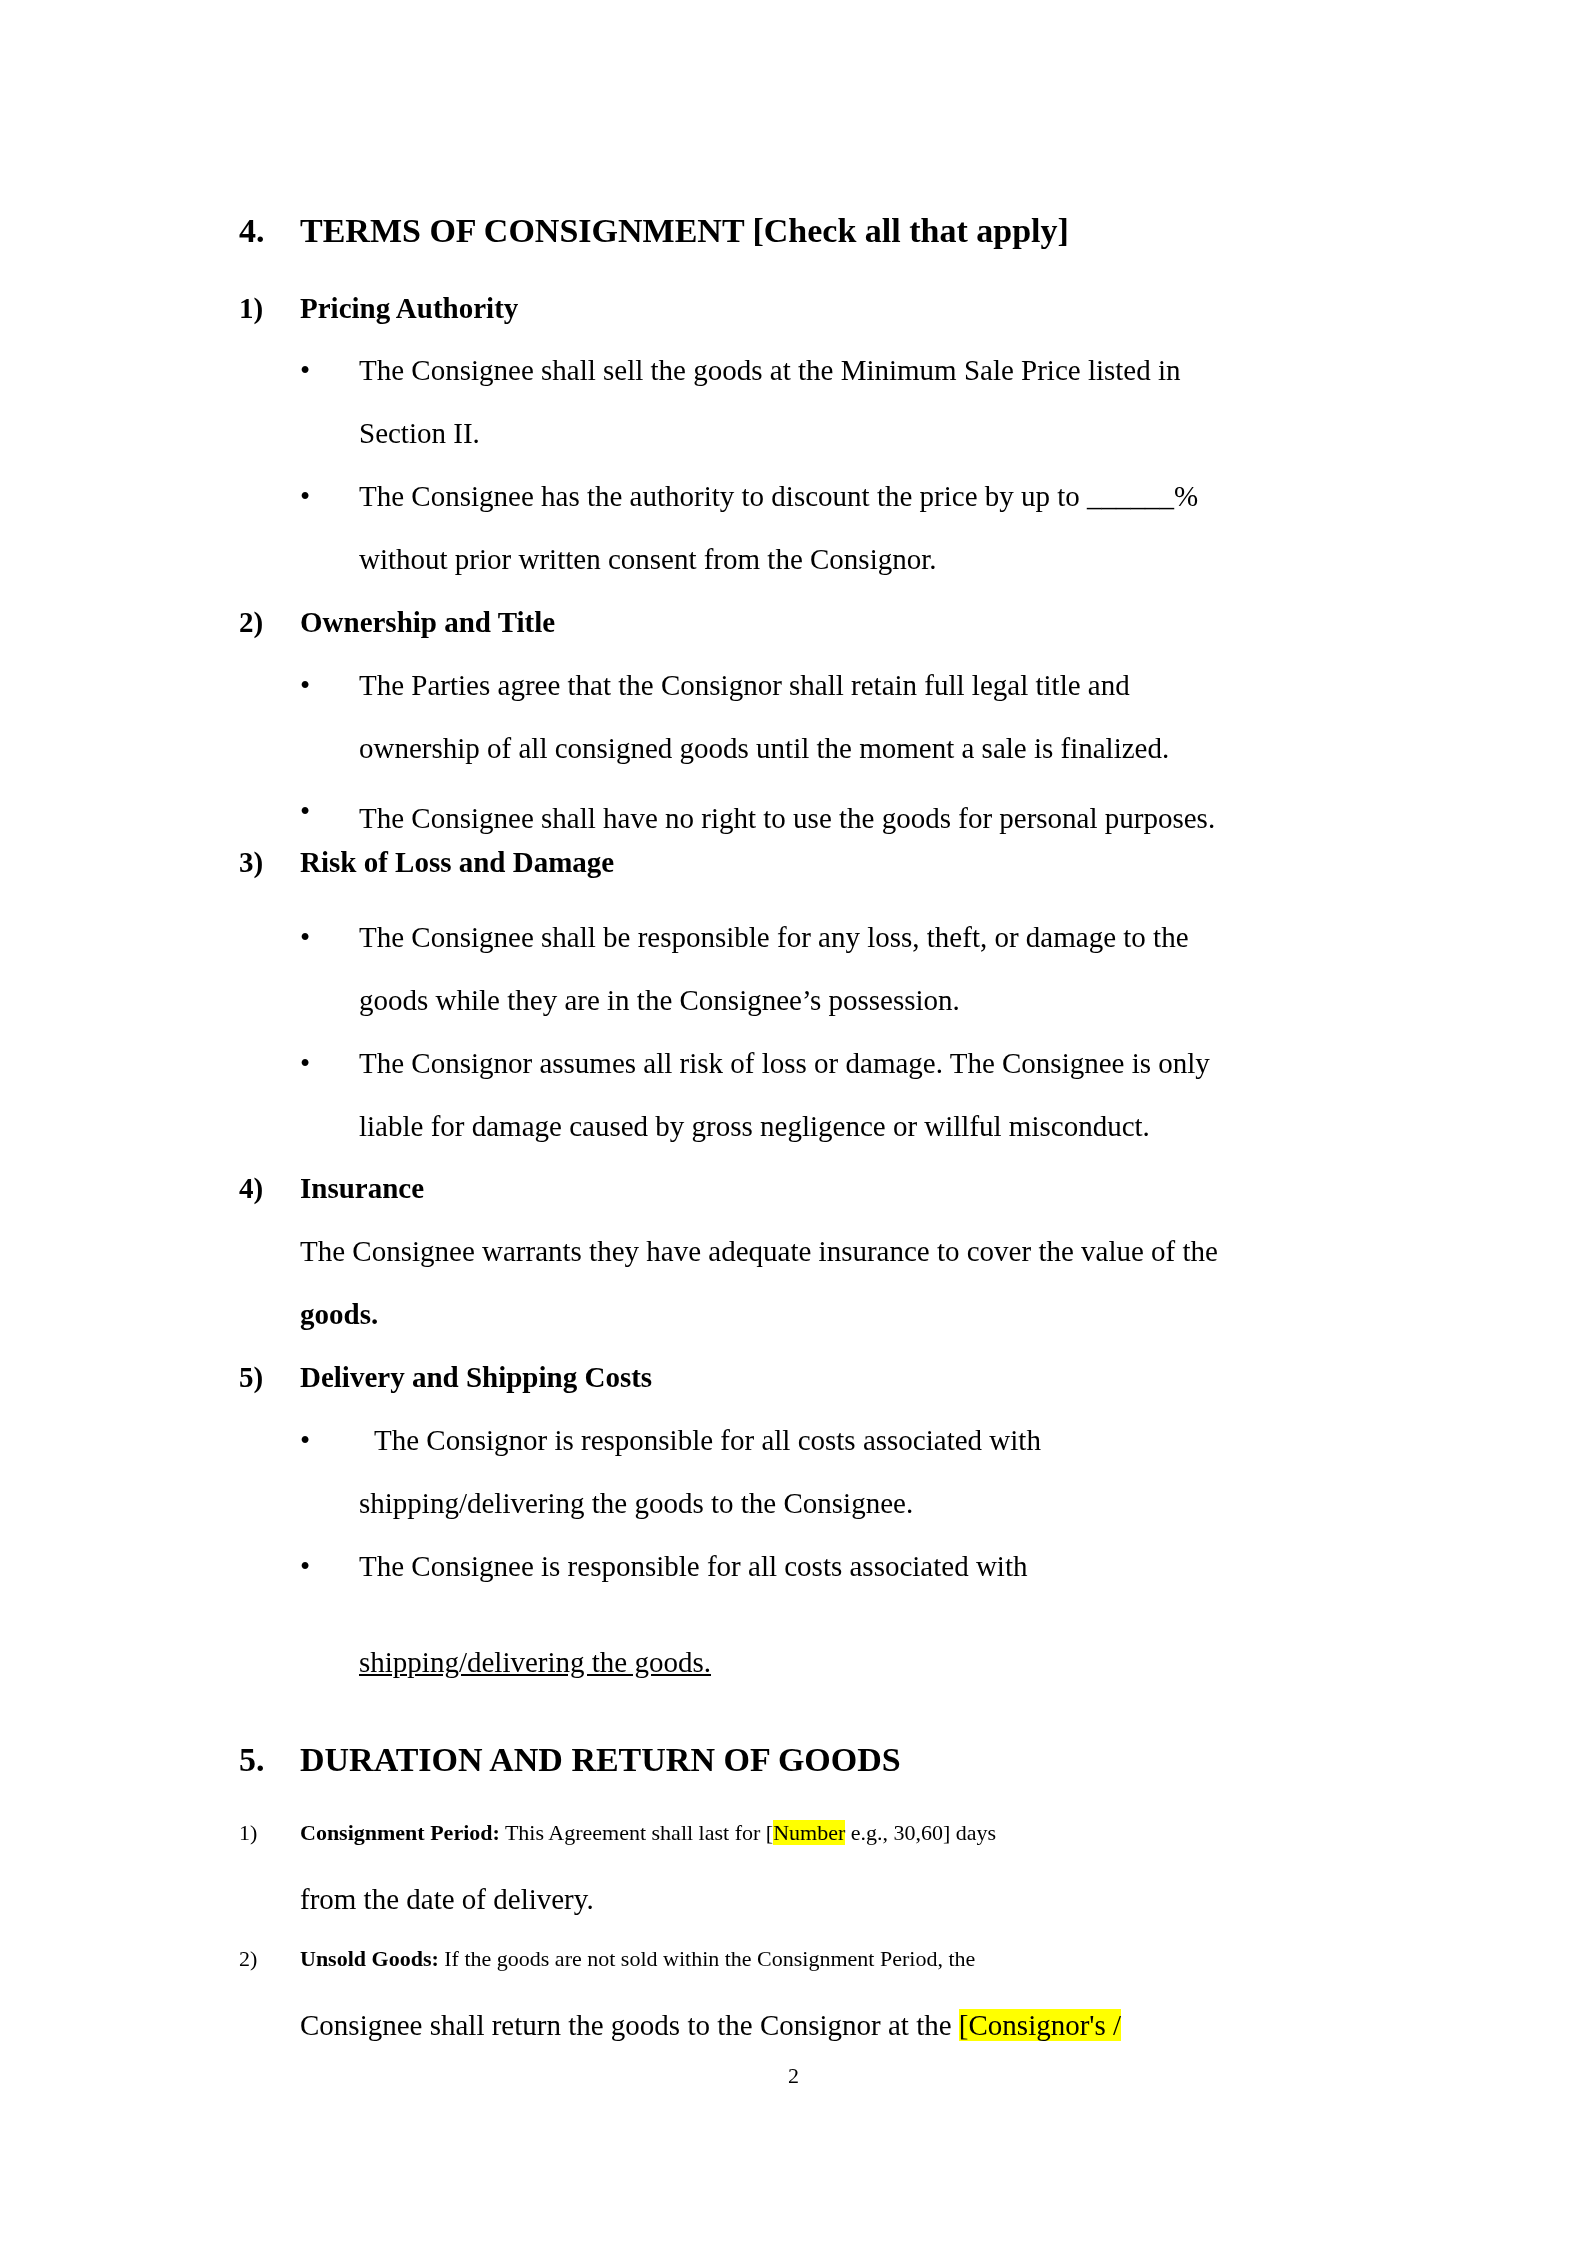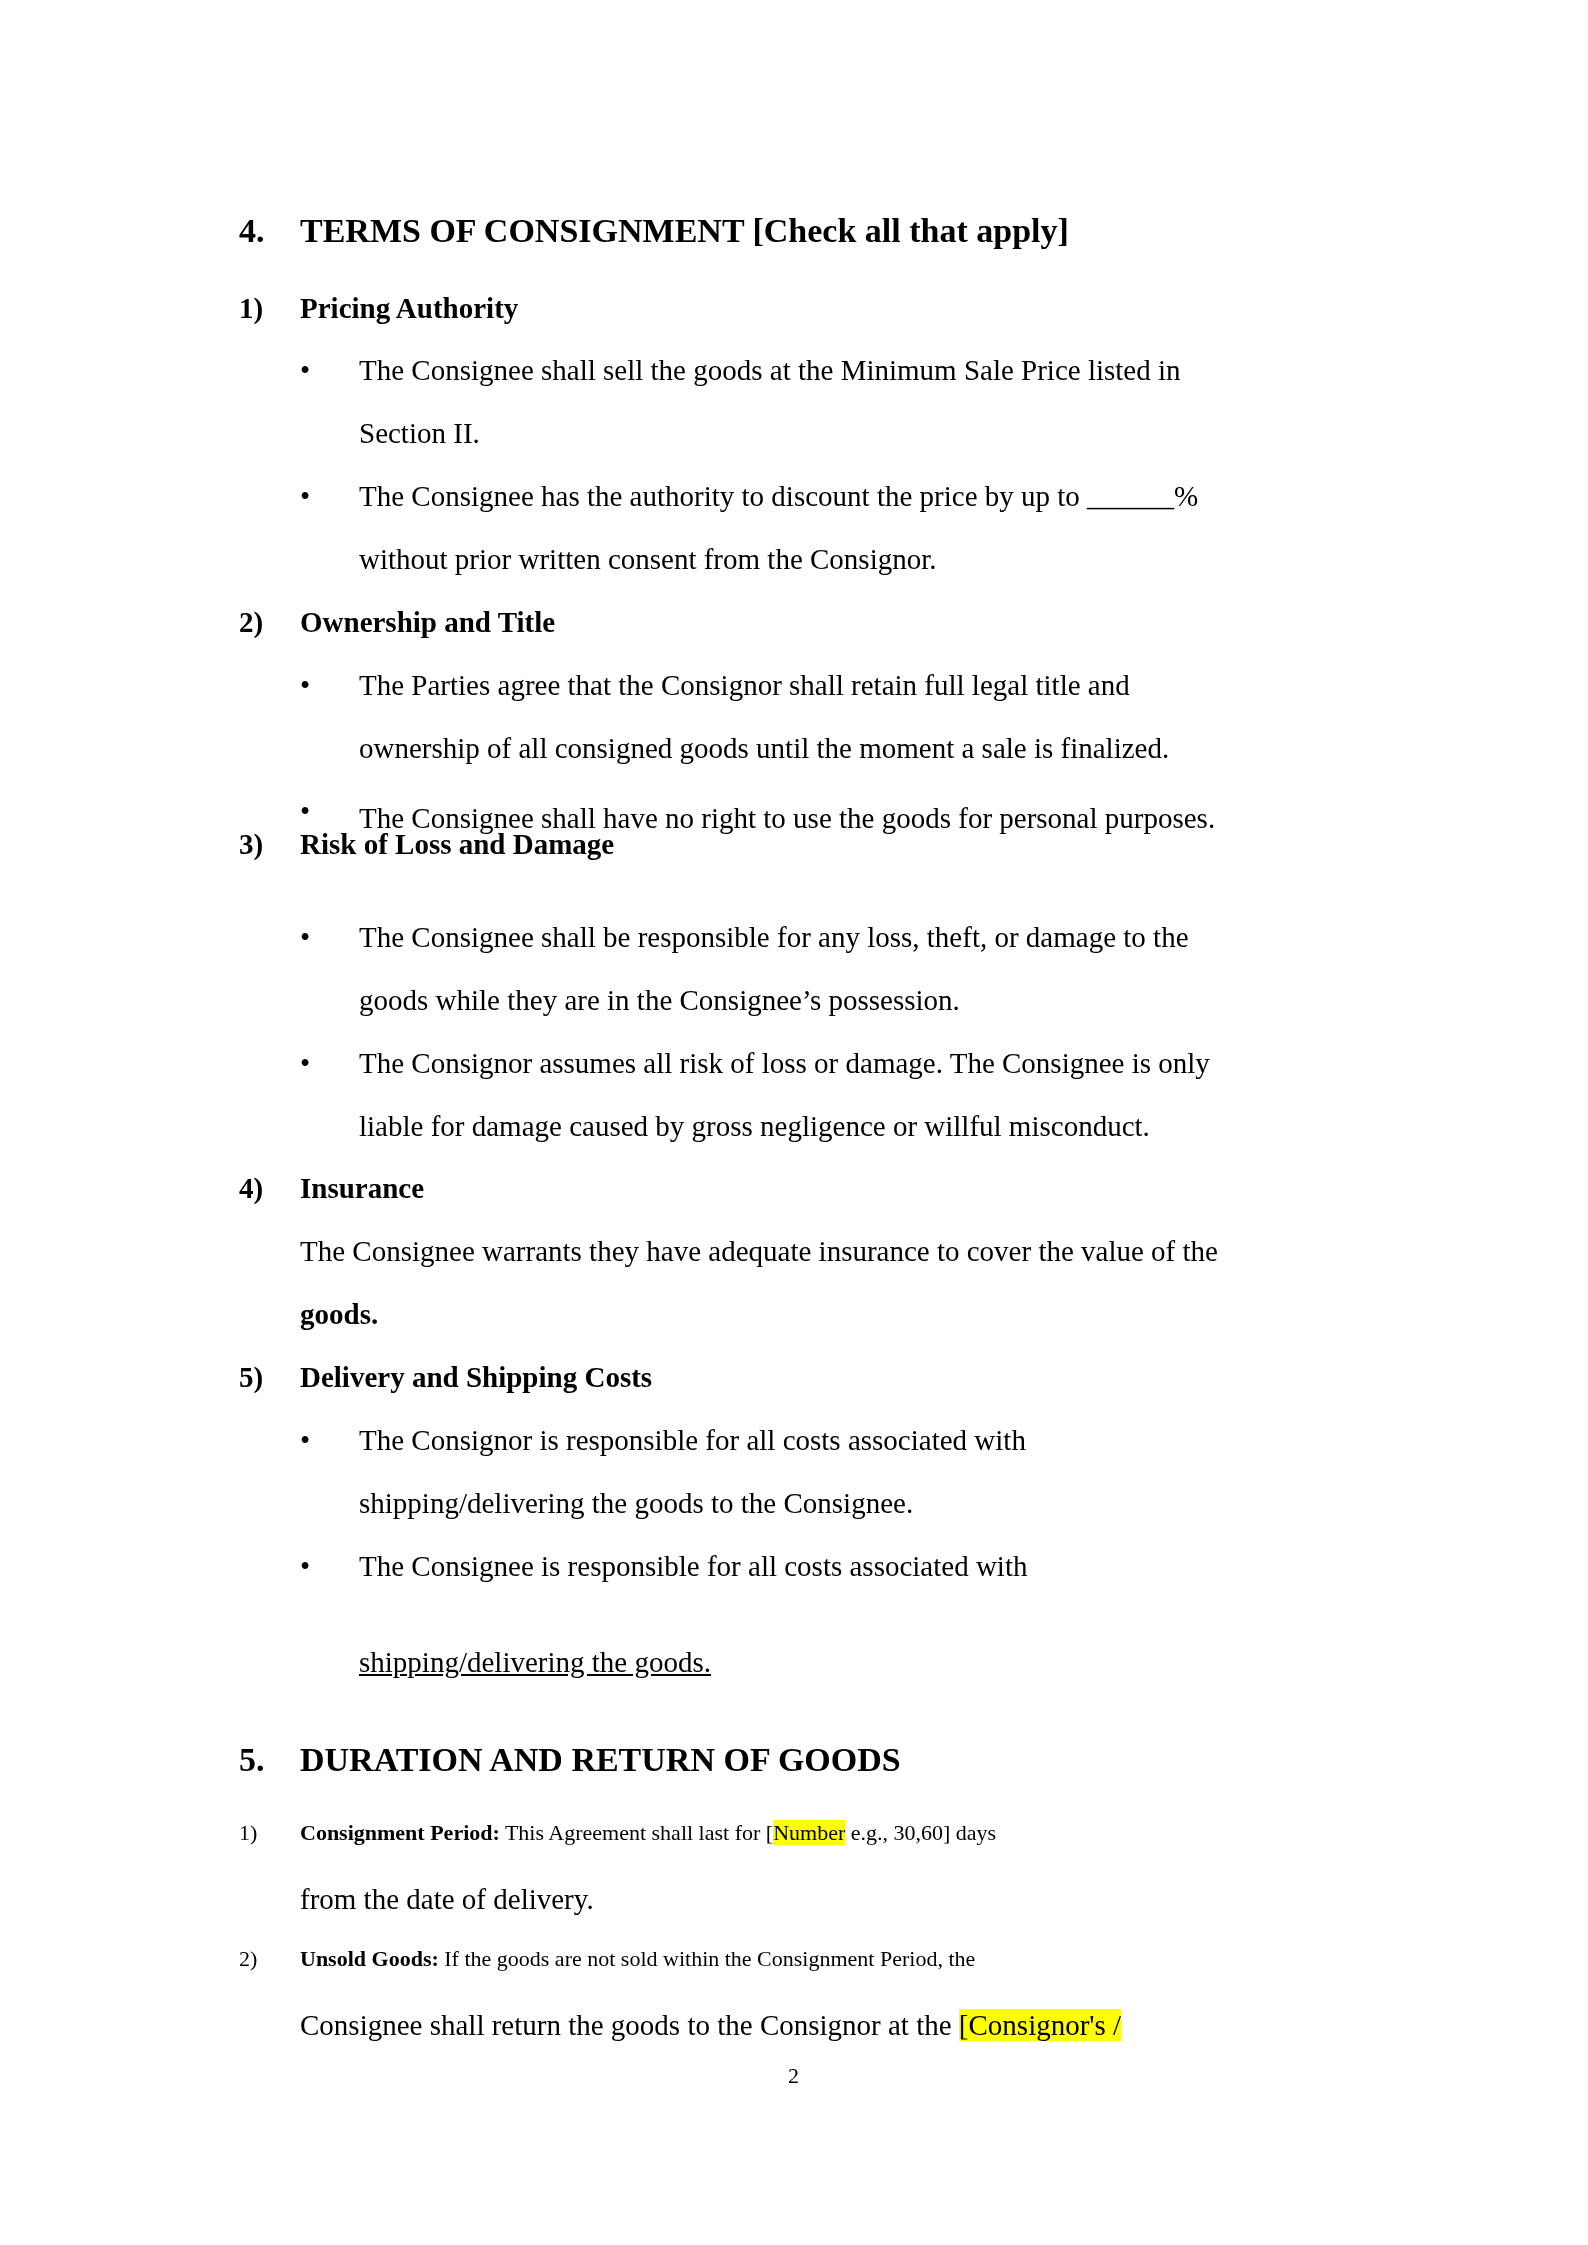--- a/index.html
+++ b/index.html
@@ -39,41 +39,41 @@
 
   <div class="sub" style="top:606px;">
     <span class="num">2)</span><span>Ownership and Title</span>
   </div>
   <div class="bullet" style="top:669px;">•</div>
   <div class="line" style="top:669px;">The Parties agree that the Consignor shall retain full legal title and</div>
   <div class="line" style="top:732px;">ownership of all consigned goods until the moment a sale is finalized.</div>
   <div class="bullet" style="top:795px;">•</div>
   <div class="line" style="top:802px;">The Consignee shall have no right to use the goods for personal purposes.</div>
 
-  <div class="sub" style="top:828px;">
+  <div class="sub" style="top:846px;">
     <span class="num">3)</span><span>Risk of Loss and Damage</span>
   </div>
   <div class="bullet" style="top:921px;">•</div>
   <div class="line" style="top:921px;">The Consignee shall be responsible for any loss, theft, or damage to the</div>
   <div class="line" style="top:984px;">goods while they are in the Consignee’s possession.</div>
   <div class="bullet" style="top:1047px;">•</div>
   <div class="line" style="top:1047px;">The Consignor assumes all risk of loss or damage. The Consignee is only</div>
   <div class="line" style="top:1110px;">liable for damage caused by gross negligence or willful misconduct.</div>
 
   <div class="sub" style="top:1172px;">
     <span class="num">4)</span><span>Insurance</span>
   </div>
   <div class="plain" style="top:1235px;">The Consignee warrants they have adequate insurance to cover the value of the</div>
   <div class="plain" style="top:1298px;font-weight:bold;">goods.</div>
 
   <div class="sub" style="top:1361px;">
     <span class="num">5)</span><span>Delivery and Shipping Costs</span>
   </div>
   <div class="bullet" style="top:1424px;">•</div>
-  <div class="line" style="top:1424px;">The Consignor is responsible for all costs associated with</div>
+  <div class="line" style="top:1424px;margin-left:15px;">The Consignor is responsible for all costs associated with</div>
   <div class="line" style="top:1487px;">shipping/delivering the goods to the Consignee.</div>
   <div class="bullet" style="top:1550px;">•</div>
   <div class="line" style="top:1550px;">The Consignee is responsible for all costs associated with</div>
   <div class="line" style="top:1646px;text-decoration:underline;">shipping/delivering the goods.</div>
 
   <div class="h1" style="top:1741px;">
     <span class="num">5.</span><span>DURATION AND RETURN OF GOODS</span>
   </div>
 
   <div class="numline" style="top:1820px;">

